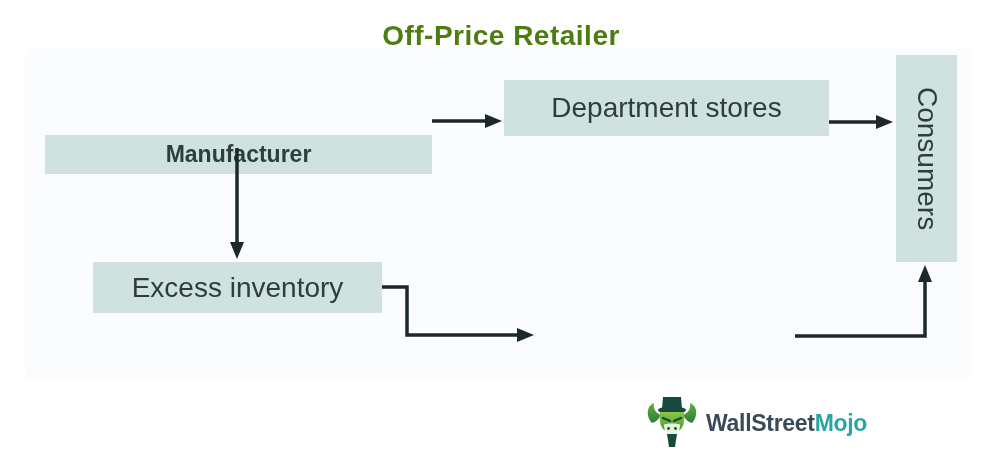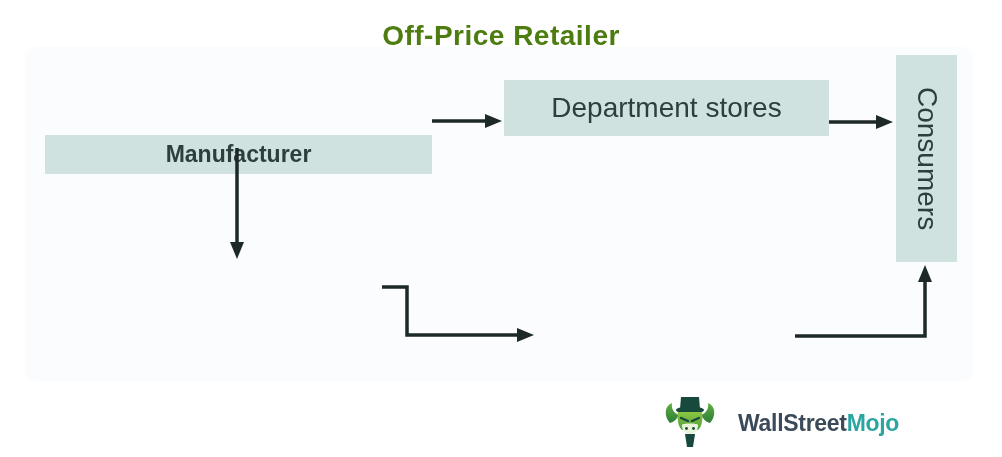--- a/index.html
+++ b/index.html
@@ -31,22 +31,22 @@
   .node-manufacturer{left:45px;top:95px;width:387px;height:39px;font-weight:bold;font-size:23px;margin-top:40px;}
   .node-department{left:504px;top:80px;width:325px;height:56px;}
   .node-consumers{
     left:896px;top:55px;width:61px;height:207px;
     writing-mode:vertical-rl;text-orientation:mixed;
   }
   .node-excess{left:93px;top:262px;width:289px;height:51px;}
   .node-offprice{left:537px;top:308px;width:258px;height:54px;}
   .arrows{position:absolute;left:0;top:0;pointer-events:none;}
   .footer-logo{
-    position:absolute;left:662px;top:393px;
-    display:flex;align-items:center;gap:20px;
+    position:absolute;left:644px;top:393px;
+    display:flex;align-items:center;gap:6px;
   }
   .logo-text{font-size:23px;font-weight:bold;letter-spacing:-0.3px;}
   .logo-text .p1{color:#3b4a59;}
   .logo-text .p2{color:#2aa5a0;}
 </style>
 </head>
 <body>
 
 <div class="canvas">
 
@@ -59,20 +59,23 @@
   </div>
 
   <div class="node node-department">
     <span>Department stores</span>
   </div>
 
   <div class="node node-consumers">
     <span>Consumers</span>
   </div>
 
+  <div class="node node-excess">
+    <span>Excess inventory</span>
+  </div>
 
 
   <svg class="arrows" width="1002" height="457" viewBox="0 0 1002 457">
     <defs>
       <marker id="ah" markerUnits="userSpaceOnUse" markerWidth="20" markerHeight="16" refX="2" refY="7" orient="auto">
         <path d="M0,0 L17,7 L0,14 Z" fill="#1d2829"></path>
       </marker>
     </defs>
     <g stroke="#1d2829" stroke-width="3.5" fill="none">
       <path d="M432,121 H487" marker-end="url(#ah)"></path>

